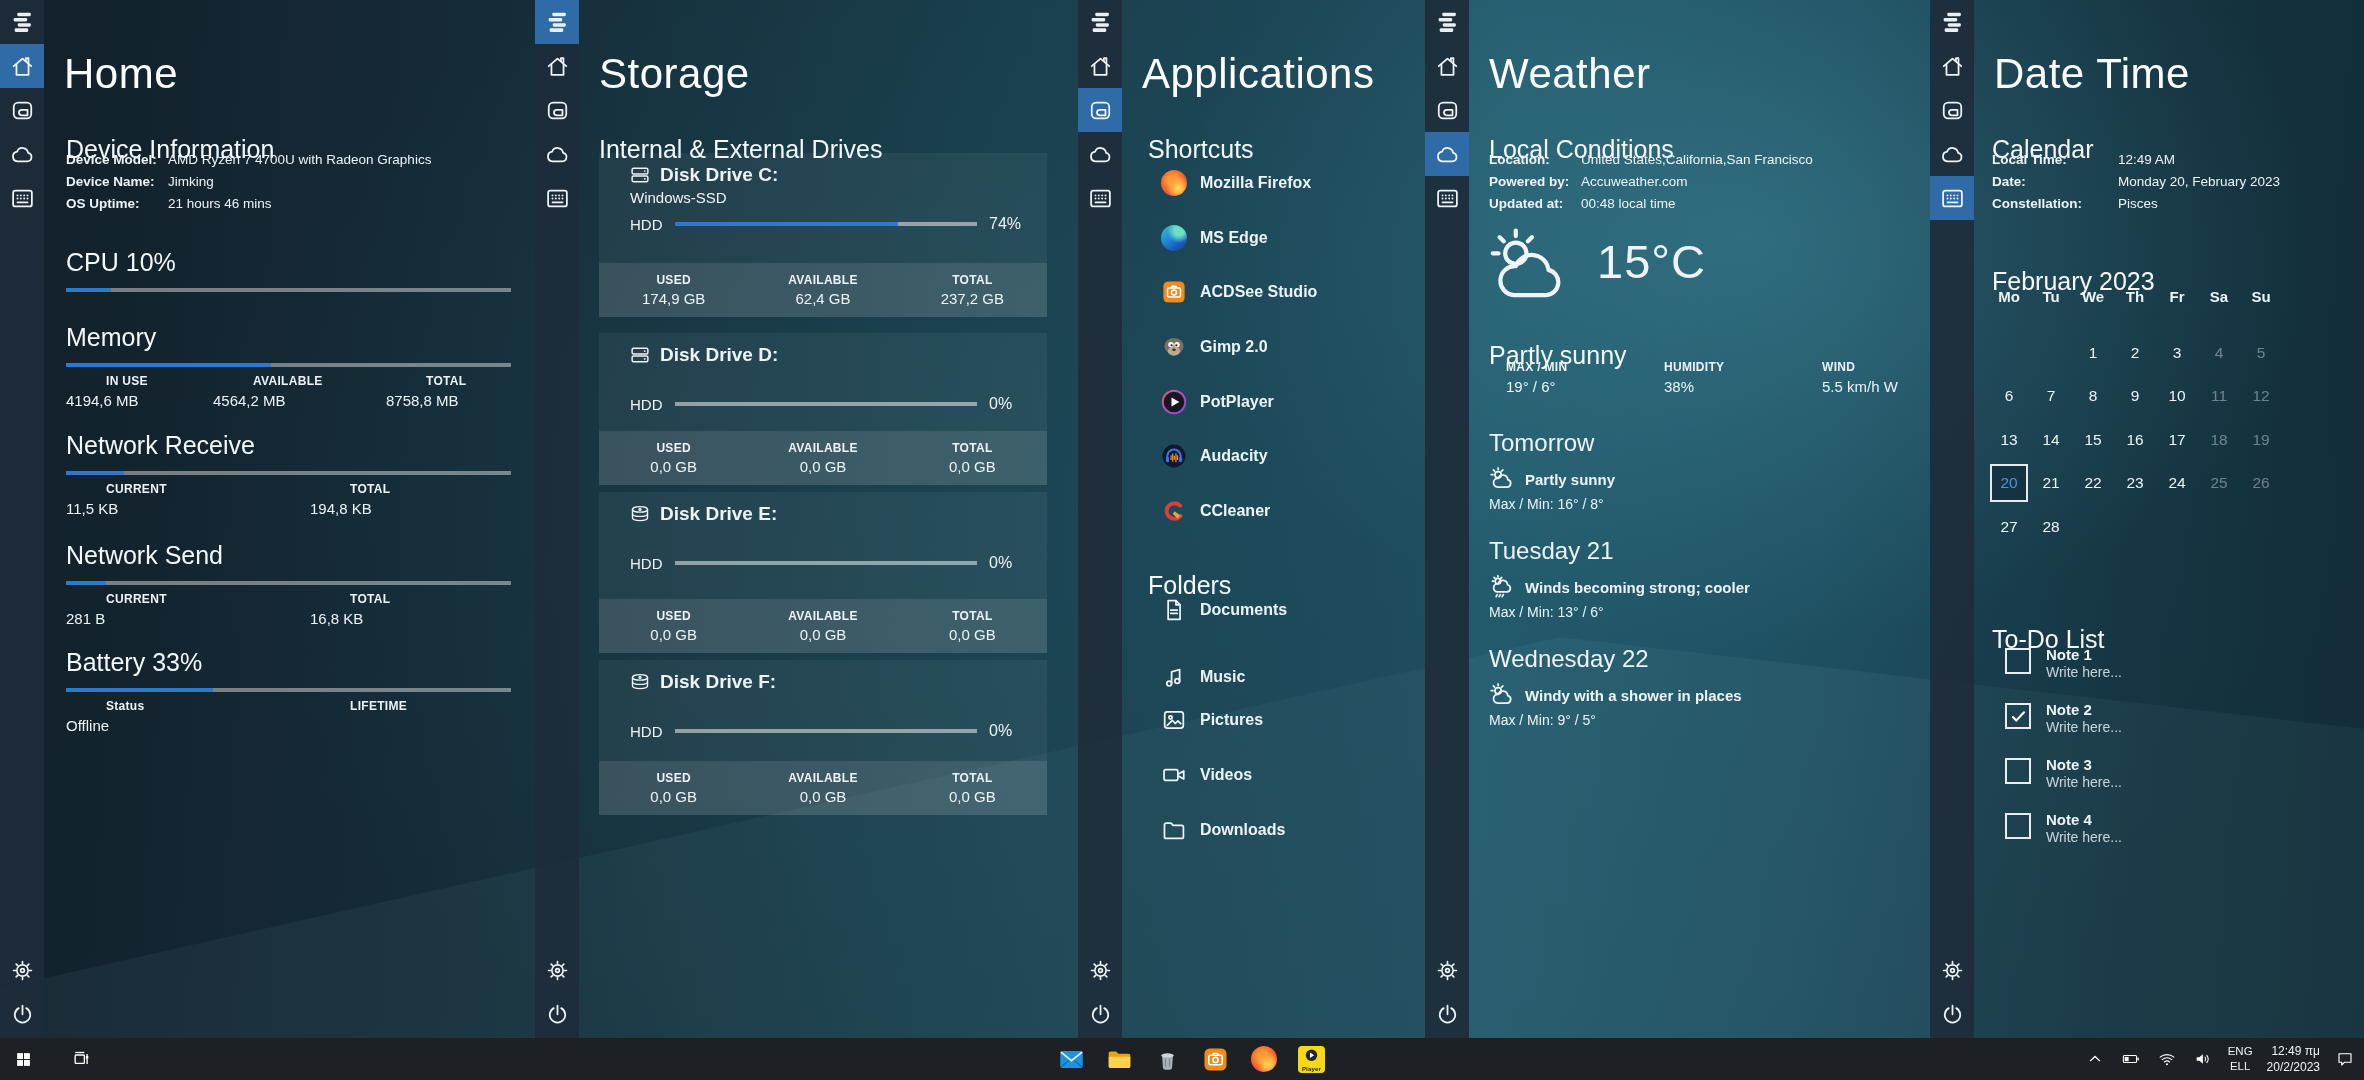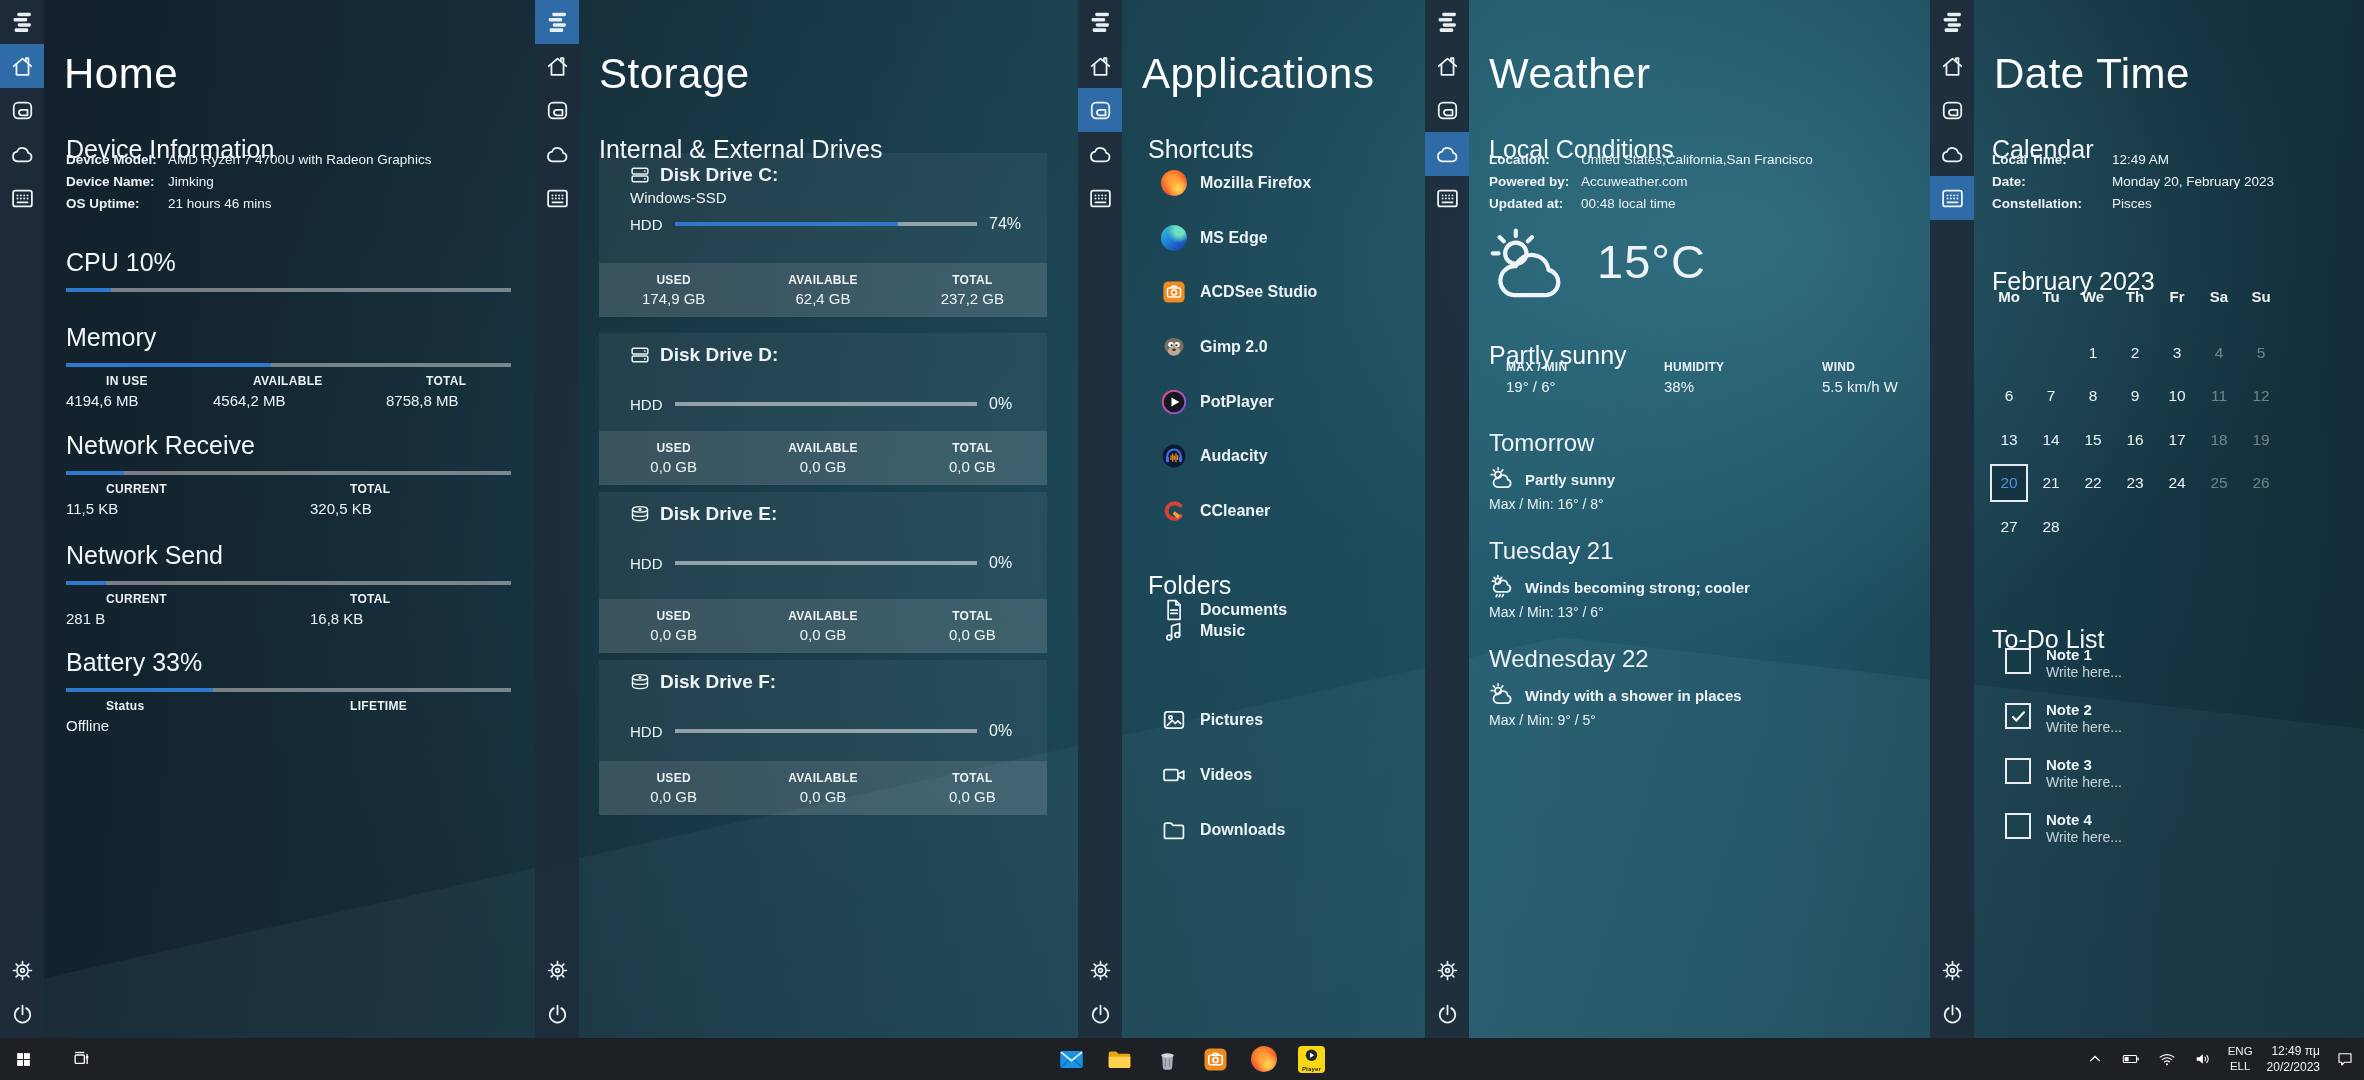--- a/index.html
+++ b/index.html
@@ -32,21 +32,21 @@
   .panel-title{font-size:42px;font-weight:200;letter-spacing:.5px;color:#fbfdfe;
     position:absolute;top:22px;left:20px;white-space:nowrap;}
   .sec-h{font-size:25px;font-weight:300;color:#f4f8fa;white-space:nowrap;}
 
   .info-list{position:absolute;}
   .inforow{position:relative;height:22px;font-size:13.5px;white-space:nowrap;}
   .inforow .l{position:absolute;left:0;font-weight:700;}
   .inforow .v{position:absolute;}
   .voff102 .inforow .v{left:102px;}
   .voff92  .inforow .v{left:92px;}
-  .voff126 .inforow .v{left:120px;}
+  .voff126 .inforow .v{left:126px;}
 
   
   .meter{position:absolute;left:22px;right:24px;}
   .meter .sec-h{margin-bottom:11px;}
   .meter-bar{height:4px;background:rgba(255,255,255,.42);position:relative;}
   .meter-bar i{position:absolute;left:0;top:0;bottom:0;background:#2e79cc;}
   .hstats{display:flex;margin-top:7px;}
   .hstat .l{font-size:12px;font-weight:700;letter-spacing:.3px;white-space:nowrap;padding-left:40px;}
   .hstat .v{font-size:15px;margin-top:4px;white-space:nowrap;min-height:17px;}
   .cols3 .hstat:nth-child(1){width:147px;}
@@ -271,21 +271,21 @@
           <div class="meter-bar">
             <i style="width: 13%;"></i>
           </div>
           <div class="hstats cols2">
             <div class="hstat">
               <div class="l">CURRENT</div>
               <div class="v">11,5 KB</div>
             </div>
             <div class="hstat">
               <div class="l">TOTAL</div>
-              <div class="v">320,5 KB</div>
+              <div class="v">194,8 KB</div>
             </div>
           </div>
         </div>
         <div class="meter" style="top: 541px;">
           <div class="sec-h">Network Send</div>
           <div class="meter-bar">
             <i style="width: 9%;"></i>
           </div>
           <div class="hstats cols2">
             <div class="hstat">
@@ -707,21 +707,21 @@
         <div class="app-row" style="top: 595px;">
           <span class="app-ic">
             <svg viewBox="0 0 24 24" fill="none" stroke="#eef4f8" stroke-width="1.6" stroke-linecap="round" stroke-linejoin="round">
               <path d="M6.6 3.4h7.2l3.8 3.8v13.4H6.6z"></path>
               <path d="M13.8 3.4v3.8h3.8"></path>
               <path d="M9 12.2h6M9 15.2h6"></path>
             </svg>
           </span>
           <span class="app-lbl">Documents</span>
         </div>
-        <div class="app-row" style="top: 616px;">
+        <div class="app-row" style="top: 662px;">
           <span class="app-ic">
             <svg viewBox="0 0 24 24" fill="none" stroke="#eef4f8" stroke-width="1.6" stroke-linecap="round" stroke-linejoin="round">
               <path d="M9.8 18V7.2l7.4-2.1v10.6"></path>
               <circle cx="7.6" cy="18" r="2.2"></circle>
               <circle cx="15" cy="15.7" r="2.2"></circle>
             </svg>
           </span>
           <span class="app-lbl">Music</span>
         </div>
         <div class="app-row" style="top: 705px;">

